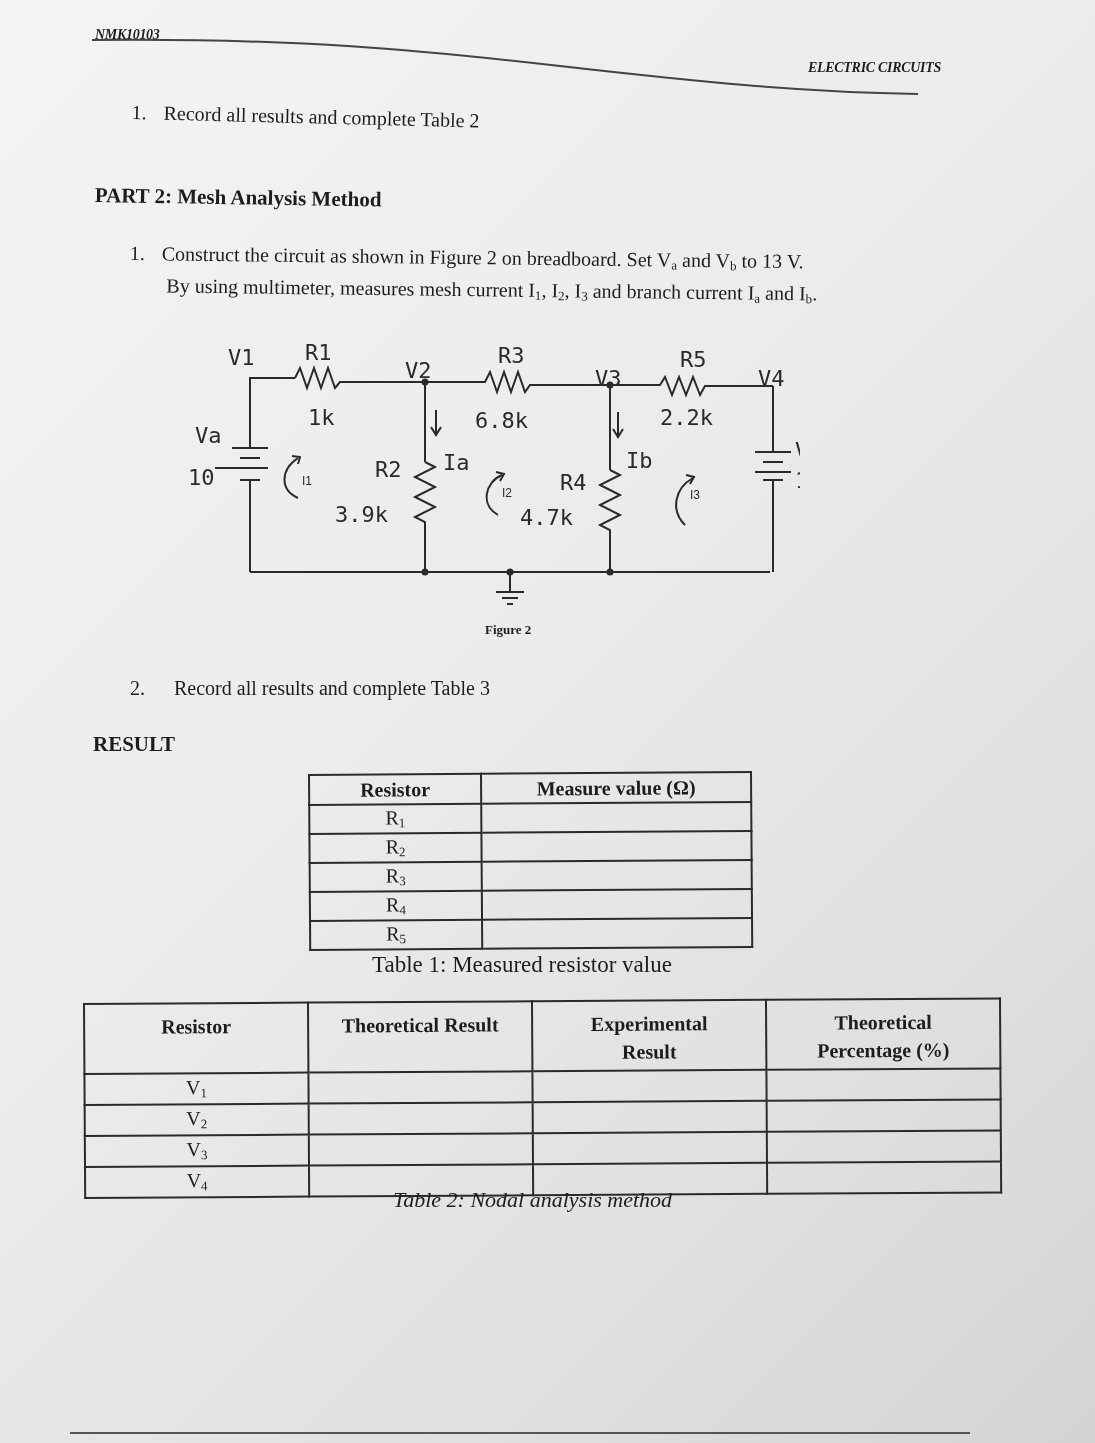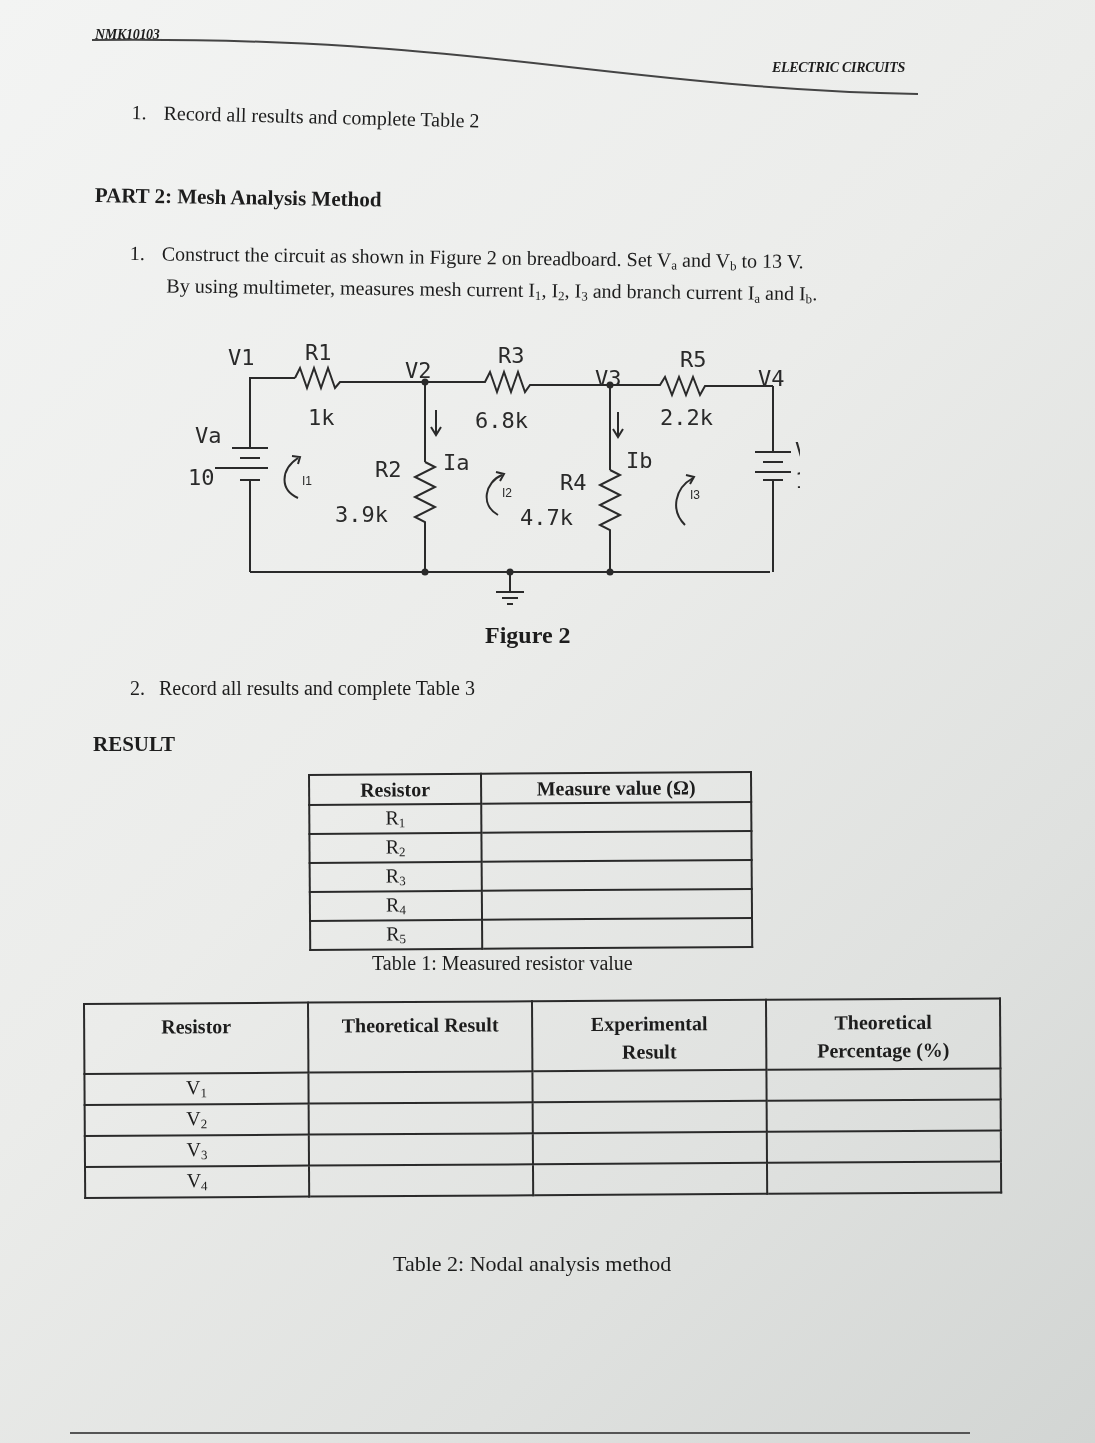--- a/index.html
+++ b/index.html
@@ -3,42 +3,42 @@
 <meta charset="utf-8">
 <style>
   html, body { margin:0; padding:0; }
   body {
     width:1095px; height:1443px; overflow:hidden; position:relative;
     background: linear-gradient(135deg, #f3f4f3 0%, #ebecea 45%, #dfe1df 75%, #d2d5d3 100%);
     font-family: "Liberation Serif", serif; color:#1d1d1d;
   }
   .abs { position:absolute; }
   .hdr-code { left:95px; top:3px; font-size:14px; font-weight:bold; font-style:italic; letter-spacing:-0.3px;margin-top:24px; }
-  .hdr-subject { left:772px; top:60px; font-size:14px; font-weight:bold; font-style:italic; letter-spacing:-0.3px; }
+  .hdr-subject { left:808px; top:60px; font-size:14px; font-weight:bold; font-style:italic; letter-spacing:-0.3px; }
   .hdr-line { left:0; top:0; }
   .txt { font-size:20px; line-height:24px; white-space:nowrap; }
   .bold { font-weight:bold; }
   .item1 { left:132px; top:100px; transform:rotate(1.4deg); transform-origin:left top; }
   .part2 { left:95px; top:183px; font-size:21px; transform:rotate(0.9deg); transform-origin:left top; }
   .construct { left:130px; top:240px; transform:rotate(0.7deg); transform-origin:left top; line-height:26px; }
   .construct .cont { padding-left:37px; display:block; }
-  .fig-caption { left:485px; top:622px; font-size:24px; }
+  .fig-caption { left:485px; top:622px; font-size:13px; }
   .item2 { left:130px; top:676px; }
   .result-h { left:93px; top:732px; font-size:21px; }
   table { border-collapse:collapse; }
   td, th { border:2px solid #2a2a2a; font-size:20px; padding:0; text-align:center; font-family:"Liberation Serif", serif; }
   .t1 { left:308px; top:774px; width:444px; transform:rotate(-0.4deg); transform-origin:left top; }
   .t1 th { height:28px; font-weight:bold; }
   .t1 td { height:27px; }
   .t1 .c1 { width:170px; }
-  .t1-cap { left:372px; top:952px; font-size:20px; }
+  .t1-cap { left:372px; top:952px; font-size:23px; }
   .t2 { left:83px; top:1003px; width:918px; transform:rotate(-0.35deg); transform-origin:left top; }
   .t2 th { height:60px; font-weight:bold; line-height:28px; vertical-align:top; padding-top:8px; }
   .t2 td { height:29px; }
-  .t2-cap { left:393px; top:1251px; font-size:22px; }
+  .t2-cap { left:393px; top:1187px; font-size:22px;font-style:italic; }
   .footer-line { left:70px; top:1432px; width:900px; border-top:2px solid #555; }
   sub { font-size:13px; vertical-align:-3px; }
   .circuit { left:180px; top:330px; }
   .mono { font-family:"DejaVu Sans Mono", monospace; }
 </style>
 </head>
 <body>
 
 <div class="abs hdr-code">NMK10103</div>
 <svg class="abs hdr-line" width="1095" height="110">
@@ -138,21 +138,21 @@
     <text x="122" y="155">I1</text>
     <text x="322" y="167">I2</text>
     <text x="510" y="169">I3</text>
   </g>
 </svg>
 
 <div class="abs bold fig-caption">Figure 2</div>
 
 <div class="abs txt item2">
   <span>2.</span>
-  <span style="margin-left:9px">Record all results and complete Table 3</span>
+  <span style="margin-left:24px">Record all results and complete Table 3</span>
 </div>
 
 <div class="abs bold result-h">RESULT</div>
 
 <table class="abs t1">
   <tbody>
       <tr>
     <th class="c1">Resistor</th>
     <th>Measure value (Ω)</th>
   </tr>

